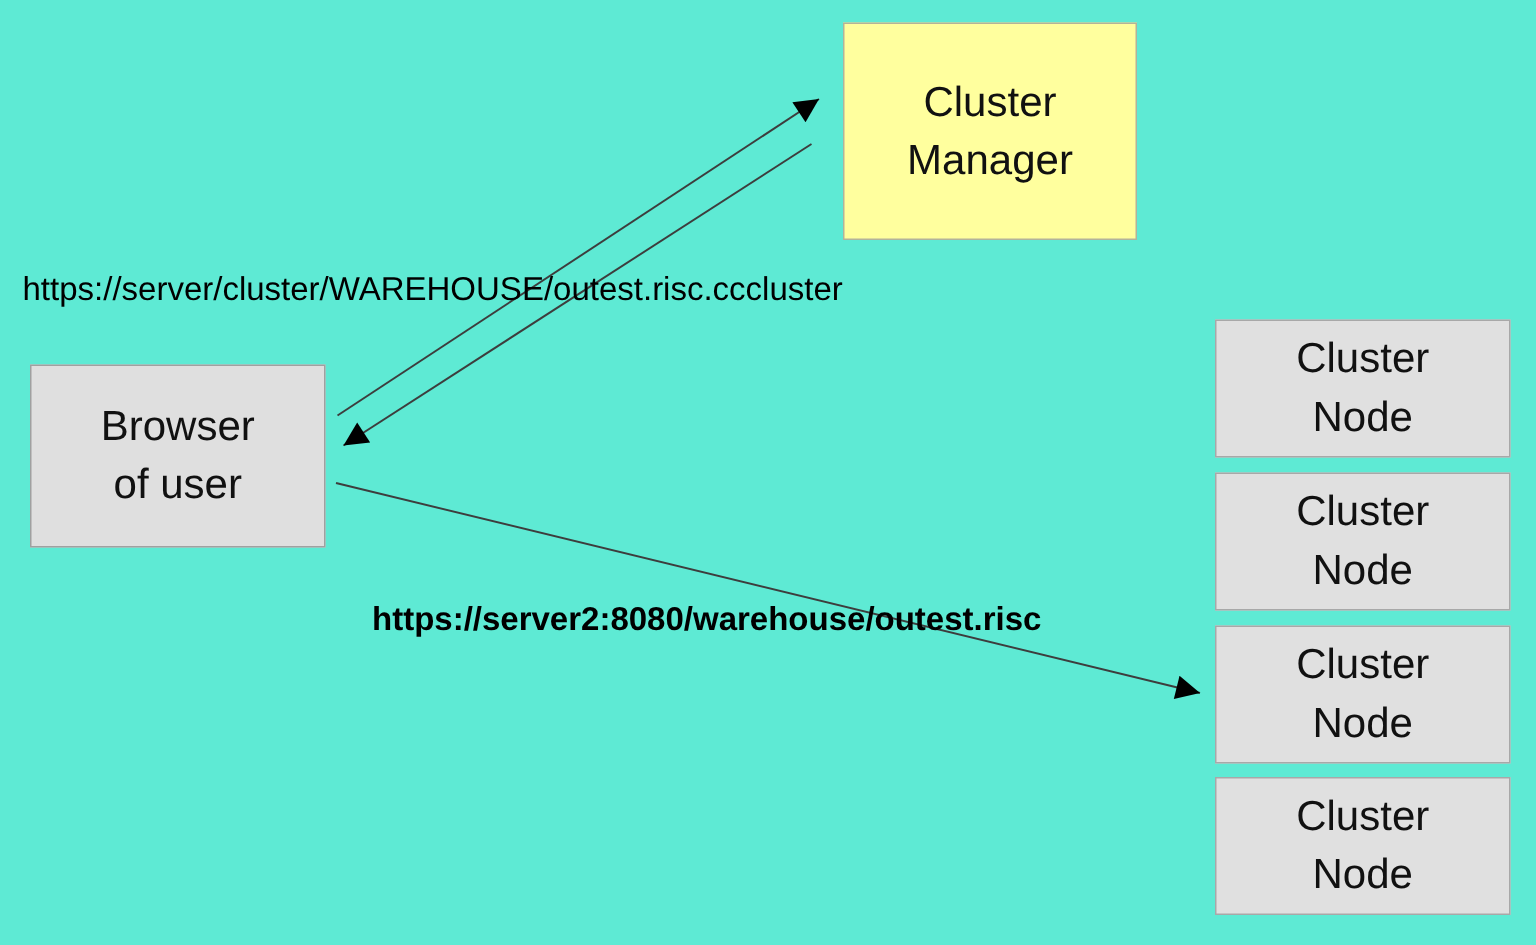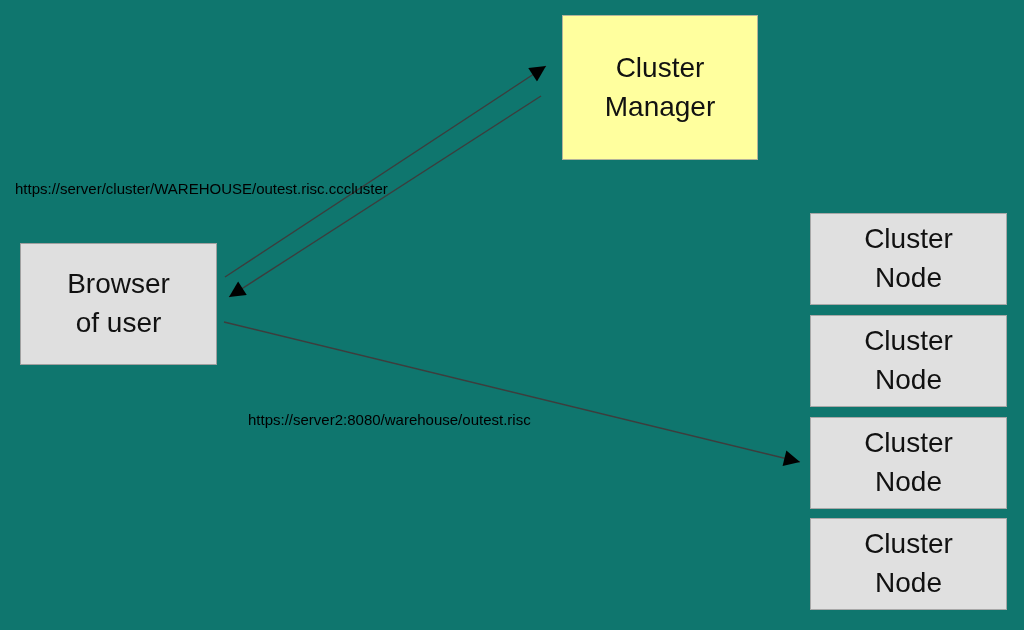--- a/index.html
+++ b/index.html
@@ -5,21 +5,21 @@
   html, body {
     margin: 0;
     padding: 0;
     background: #ffffff;
     font-family: "Liberation Sans", "DejaVu Sans", sans-serif;
   }
   .canvas {
     position: relative;
     width: 1024px;
     height: 630px;
-    background: #0f766e;
+    background: #5eead4;
     overflow: hidden;
   }
   .arrows {
     position: absolute;
     left: 0;
     top: 0;
     width: 1024px;
     height: 630px;
     z-index: 1;
   }
@@ -61,32 +61,33 @@
     height: 92px;
     background: #e0e0e0;
     border: 1px solid #a8a8a8;
   }
   .node-1 { top: 213px; }
   .node-2 { top: 315px; }
   .node-3 { top: 417px; }
   .node-4 { top: 518px; }
   .url-label {
     position: absolute;
-    font-size: 15px;
+    font-size: 22px;
     color: #000000;
     white-space: nowrap;
     z-index: 3;
   }
   .url-1 {
     left: 15px;
     top: 180px;
   }
   .url-2 {
     left: 248px;
-    top: 411px;
+    top: 400px;
+    font-weight: bold;
   }
 </style>
 </head>
 <body>
 
 <div class="canvas">
 
   <svg class="arrows" viewBox="0 0 1024 630" xmlns="http://www.w3.org/2000/svg">
     <defs>
       <marker id="ah" viewBox="0 0 10 10" refX="10" refY="5" markerWidth="26" markerHeight="16" markerUnits="userSpaceOnUse" orient="auto">

